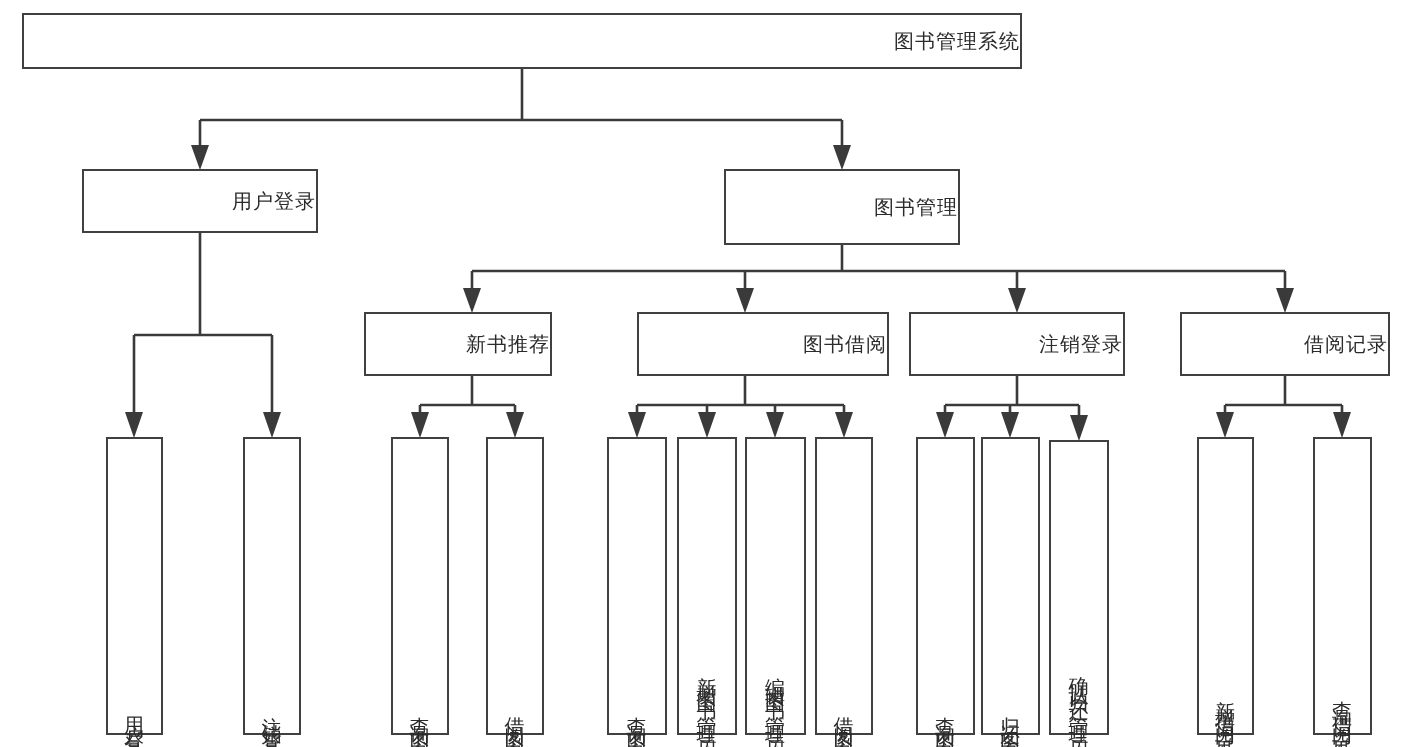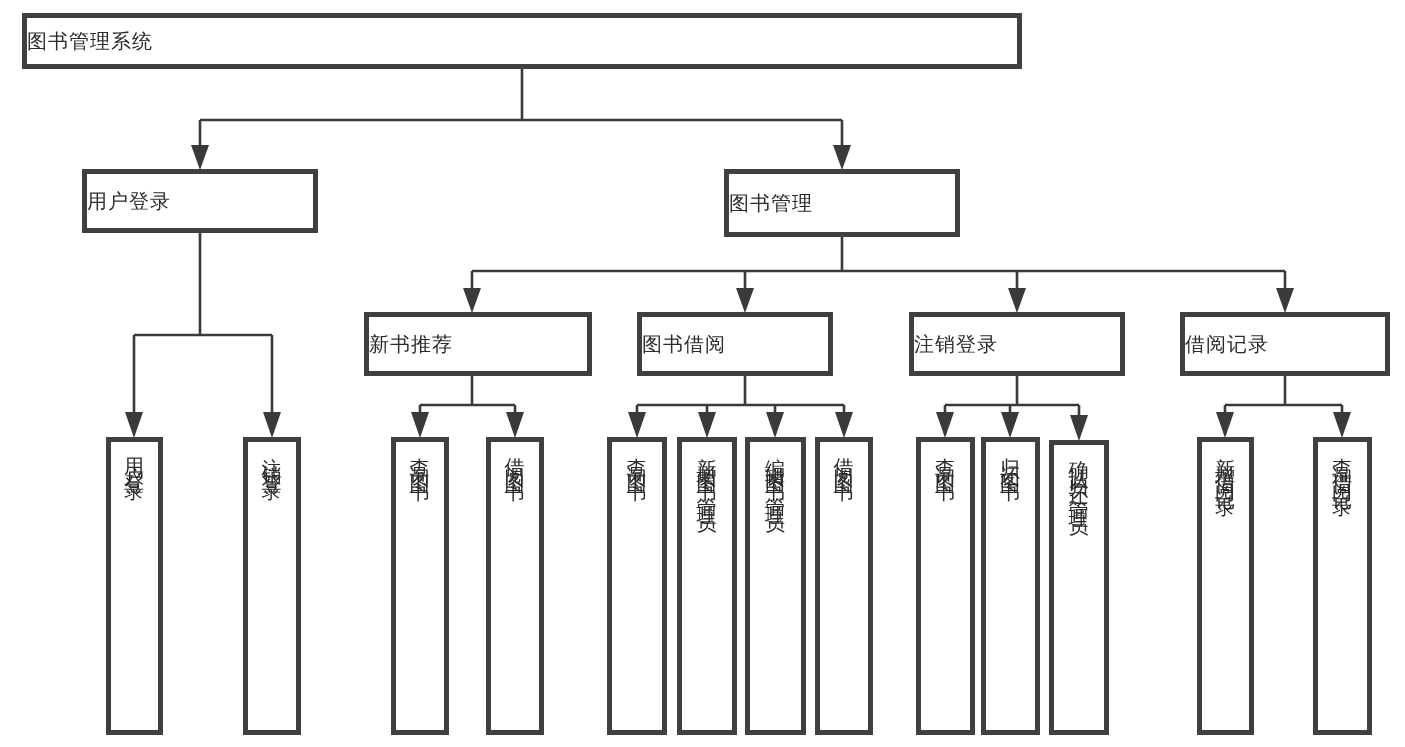--- a/index.html
+++ b/index.html
@@ -22,25 +22,25 @@
     stroke: #3a3a3a;
     stroke-width: 2.6;
   }
   .connectors polygon {
     fill: #3a3a3a;
     stroke: none;
   }
   .node {
     position: absolute;
     box-sizing: border-box;
-    border: 5px solid #404040;
+    border: 2px solid #404040;
     background: #ffffff;
     display: flex;
     align-items: center;
-    justify-content: flex-start;
+    justify-content: flex-end;
     color: #2b2b2b;
     font-size: 20px;
     letter-spacing: 1px;
   }
   .node.leaf {
     writing-mode: vertical-rl;
     text-orientation: mixed;
     letter-spacing: 8px;
     line-height: 1;
     font-size: 20px;
@@ -104,28 +104,28 @@
     </g>
   </svg>
 
   <div class="node" style="left:22px; top:13px; width:1000px; height:56px;">
     <span>图书管理系统</span>
   </div>
 
   <div class="node" style="left:82px; top:169px; width:236px; height:64px;">
     <span>用户登录</span>
   </div>
-  <div class="node" style="left:724px; top:169px; width:236px; height:68px;">
+  <div class="node" style="left:724px; top:169px; width:236px; height:76px;">
     <span>图书管理</span>
   </div>
 
-  <div class="node" style="left:364px; top:312px; width:228px; height:64px;">
+  <div class="node" style="left:364px; top:312px; width:188px; height:64px;">
     <span>新书推荐</span>
   </div>
-  <div class="node" style="left:637px; top:312px; width:196px; height:64px;">
+  <div class="node" style="left:637px; top:312px; width:252px; height:64px;">
     <span>图书借阅</span>
   </div>
   <div class="node" style="left:909px; top:312px; width:216px; height:64px;">
     <span>注销登录</span>
   </div>
   <div class="node" style="left:1180px; top:312px; width:210px; height:64px;">
     <span>借阅记录</span>
   </div>
 
   <div class="node leaf" style="left:106px; top:437px; width:57px; height:298px;">

